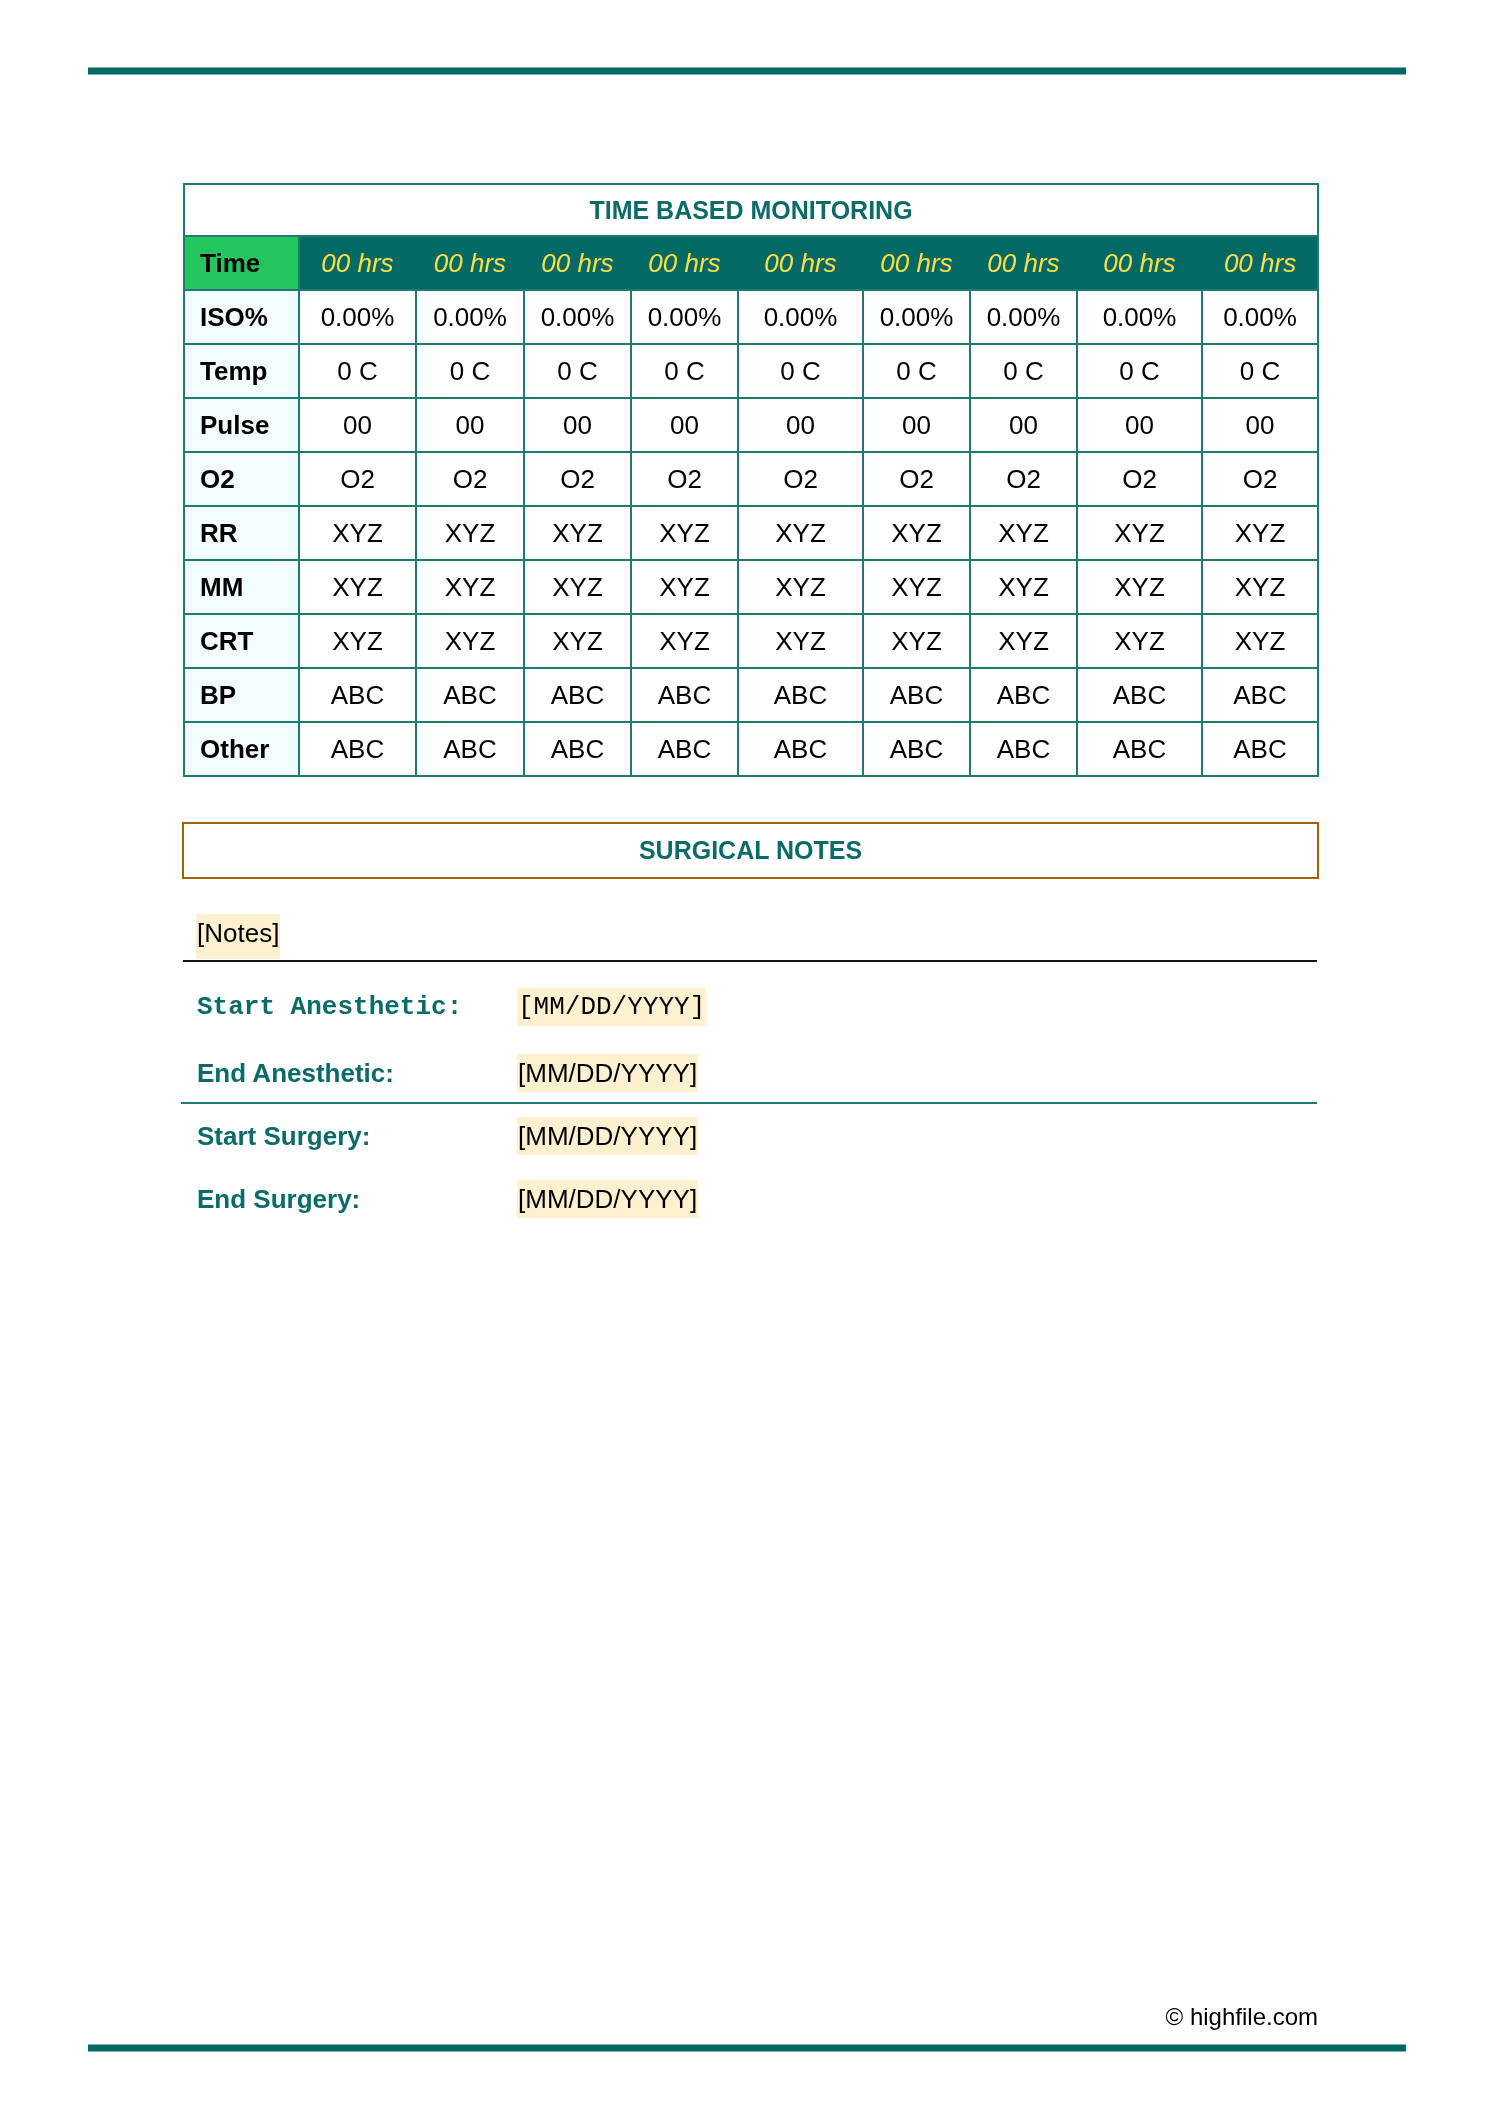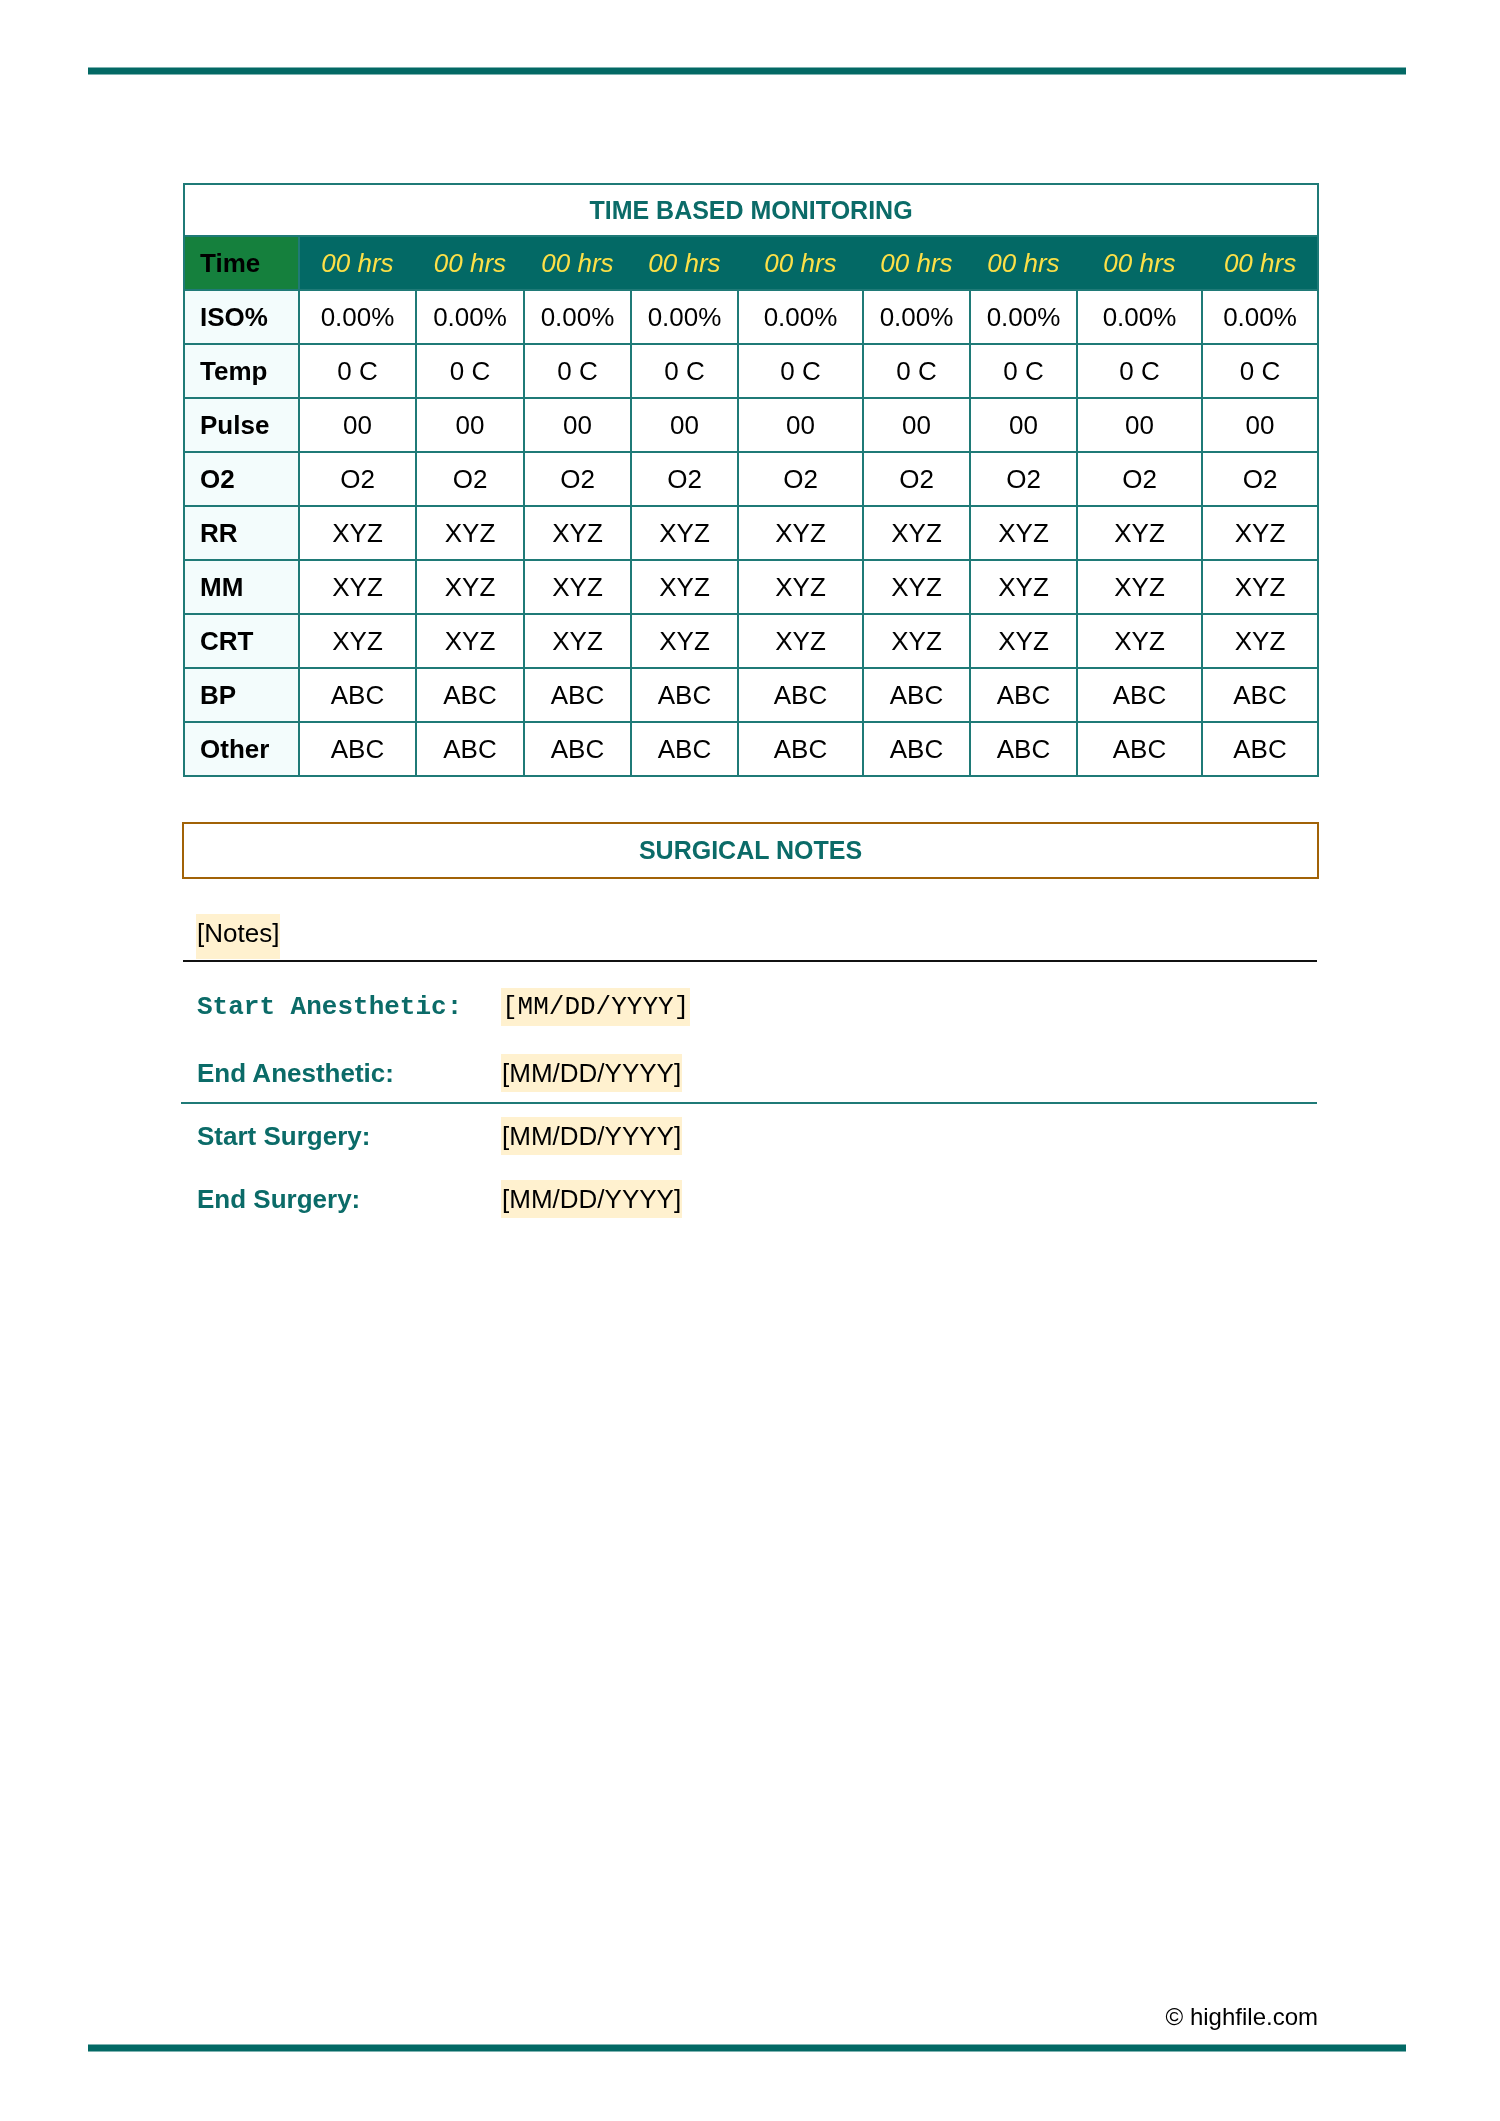--- a/index.html
+++ b/index.html
@@ -11,36 +11,36 @@
   .bar.bottom { top: 2045px; }
 
   table.monitor { position: absolute; left: 183px; top: 183px; width: 1134px;
     border-collapse: collapse; table-layout: fixed; }
   table.monitor td, table.monitor th { border: 2px solid #1f7a77; height: 52px; padding: 0;
     text-align: center; vertical-align: middle; font-size: 26px; font-weight: normal; }
   table.monitor tr.title-row td { height: 50px; color: #0b6b68; font-weight: bold; font-size: 25px; }
   table.monitor td.label { text-align: left; padding-left: 15px; font-weight: bold; background: #f3fcfc; color: #000; }
   table.monitor tr.head-row th { background: #036965; color: #fde047; border-left-color: #036965; border-right-color: #036965; font-style: italic; }
   table.monitor tr.head-row th:last-child { border-right-color: #1f7a77; }
-  table.monitor tr.head-row td.label { background: #15803d; }
+  table.monitor tr.head-row td.label { background: #22c55e; }
 
   .notes-box { position: absolute; left: 182px; top: 822px; width: 1133px; height: 53px;
     border: 2px solid #a16207; display: flex; align-items: center; justify-content: center;
     color: #0b6b68; font-weight: bold; font-size: 25px; }
 
   .hl { background: #fff1cf; }
   .notes-text { position: absolute; left: 196px; top: 914px; height: 45px; line-height: 38px;
     font-size: 26px; padding: 0 1px; }
   .rule-black { position: absolute; left: 183px; top: 960px; width: 1134px; height: 2px; background: #111; }
   .rule-teal { position: absolute; left: 181px; top: 1102px; width: 1136px; height: 2px; background: #1f7a77; }
 
   .field { position: absolute; left: 197px; height: 38px; width: 600px; }
   .field .flabel { position: absolute; left: 0; top: 0; line-height: 38px; font-size: 26px;
     font-weight: bold; color: #0b6b68; }
-  .field .fvalue { position: absolute; left: 304px; top: 0; line-height: 38px; height: 38px;
+  .field .fvalue { position: absolute; left: 320px; top: 0; line-height: 38px; height: 38px;
     font-size: 26px; padding: 0 1px; }
   .f1 { top: 988px; font-family: Liberation Mono, monospace; } .f2 { top: 1054px; } .f3 { top: 1117px; } .f4 { top: 1180px; }
 
   .footer { position: absolute; right: 182px; top: 2002px; font-size: 24px; line-height: 30px; }
 </style>
 </head>
 <body>
 
 <div class="bar top"></div>
 

